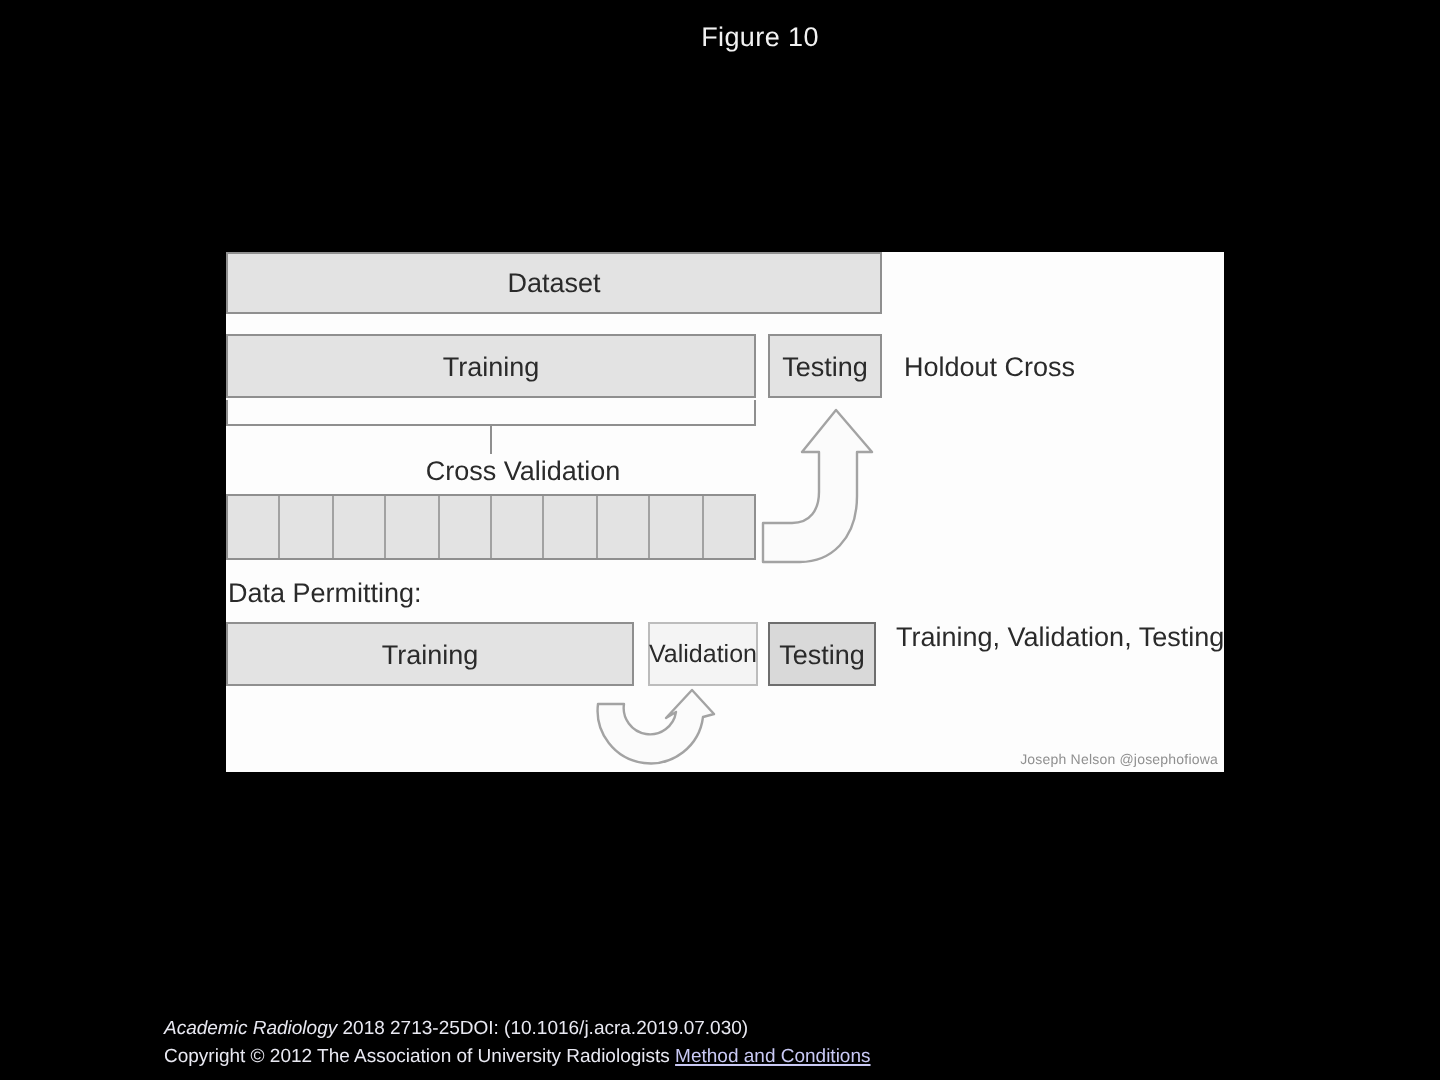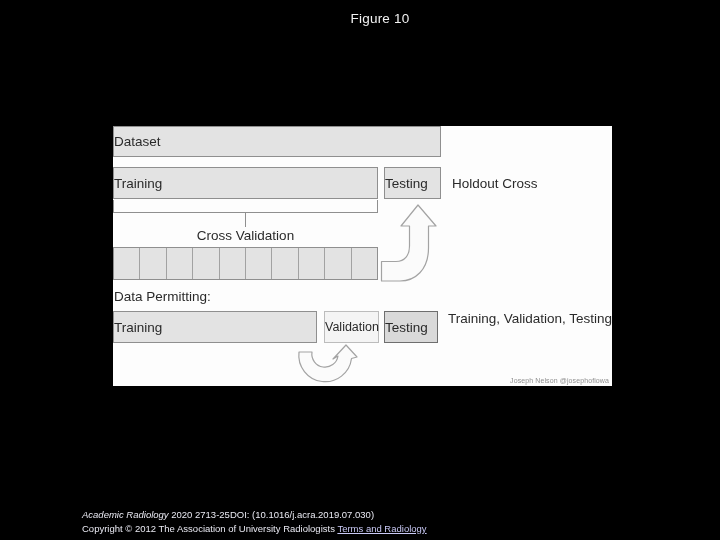--- a/index.html
+++ b/index.html
@@ -6,33 +6,33 @@
   body{font-family:"Liberation Sans", sans-serif;}
   .slide{position:relative;width:720px;height:540px;background:var(--page-bg);overflow:hidden;}
 
   .title{position:absolute;top:11px;left:0;width:100%;text-align:center;
          color:#f2f2f2;font-size:13.5px;letter-spacing:.2px;padding-left:20px;}
 
   .panel{position:absolute;left:113px;top:126px;width:499px;height:260px;
          background:var(--panel-bg);color:var(--figure-text);font-size:13.5px;}
 
   .bar{position:absolute;box-sizing:border-box;background:var(--bar-fill);
-       border:1px solid var(--bar-border);display:flex;align-items:center;justify-content:flex-start;}
+       border:1px solid var(--bar-border);display:flex;align-items:center;justify-content:center;}
   .bar-dataset{left:0;top:0;width:328px;height:31px;}
   .bar-training1{left:0;top:41px;width:265px;height:32px;}
   .box-testing1{left:271px;top:41px;width:57px;height:32px;}
   .caption{position:absolute;display:flex;align-items:center;white-space:nowrap;}
   .holdout-caption{left:339px;top:41px;height:32px;}
   .tvt-caption{left:335px;top:176px;height:32px;}
 
   .bracket{position:absolute;left:0;top:74px;width:265px;height:13px;box-sizing:border-box;
            border-left:1px solid var(--bar-border);border-right:1px solid var(--bar-border);
            border-bottom:1px solid var(--bar-border);}
   .connector{position:absolute;left:132px;top:87px;width:1px;height:14px;background:var(--bar-border);}
-  .cv-label{position:absolute;left:0;top:102px;width:265px;text-align:center;}
+  .cv-label{position:absolute;left:16px;top:102px;width:265px;text-align:center;}
 
   .cv-folds{position:absolute;left:0;top:121px;width:265px;height:33px;box-sizing:border-box;
             border:1px solid var(--bar-border);background:var(--bar-fill);display:flex;}
   .fold{flex:1;border-right:1px solid #a2a2a2;}
   .fold:last-child{border-right:none;}
 
   .dp-heading{position:absolute;left:1px;top:163px;}
 
   .bar-training2{left:0;top:185px;width:204px;height:32px;}
   .box-validation{left:211px;top:185px;width:55px;height:32px;background:var(--validation-fill);
@@ -108,20 +108,20 @@
 
     <svg class="curve-arrow" width="72" height="48" viewBox="-2 -4 72 48">
       <path d="M6,8 L19,8 A13,13 0 1 0 45,12 L40,15 L53,1 L64,13 L58.5,14.5 A26,26 0 1 1 6,8 Z" fill="var(--arrow-fill)" stroke="var(--arrow-stroke)" stroke-width="1.2" stroke-linejoin="round"></path>
     </svg>
 
     <div class="credit">Joseph Nelson @josephofiowa</div>
   </div>
 
   <div class="footer">
     <div>
-      <span class="journal">Academic Radiology</span><span> 2020 2713-25DOI: (10.1016/j.acra.2019.07.030)</span>
+      <span class="journal">Academic Radiology</span><span> 2018 2713-25DOI: (10.1016/j.acra.2019.07.030)</span>
     </div>
     <div>
-      <span>Copyright © 2012 The Association of University Radiologists </span><span class="terms-link">Terms and Radiology</span>
+      <span>Copyright © 2012 The Association of University Radiologists </span><span class="terms-link">Method and Conditions</span>
     </div>
   </div>
 
 </div>
 
 </body></html>

